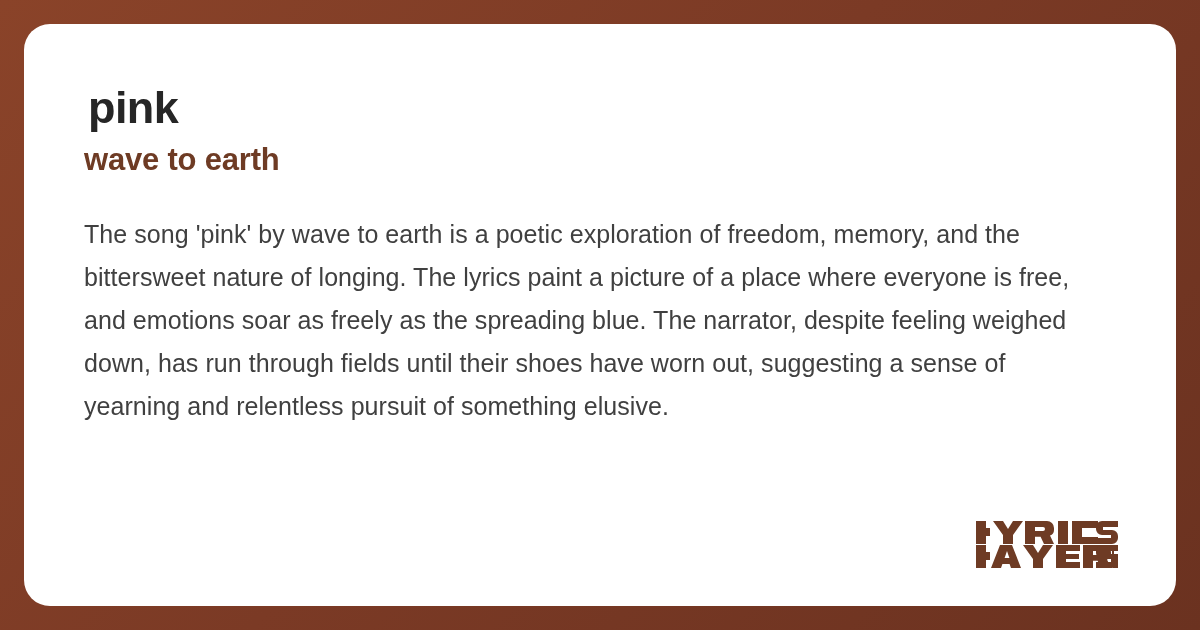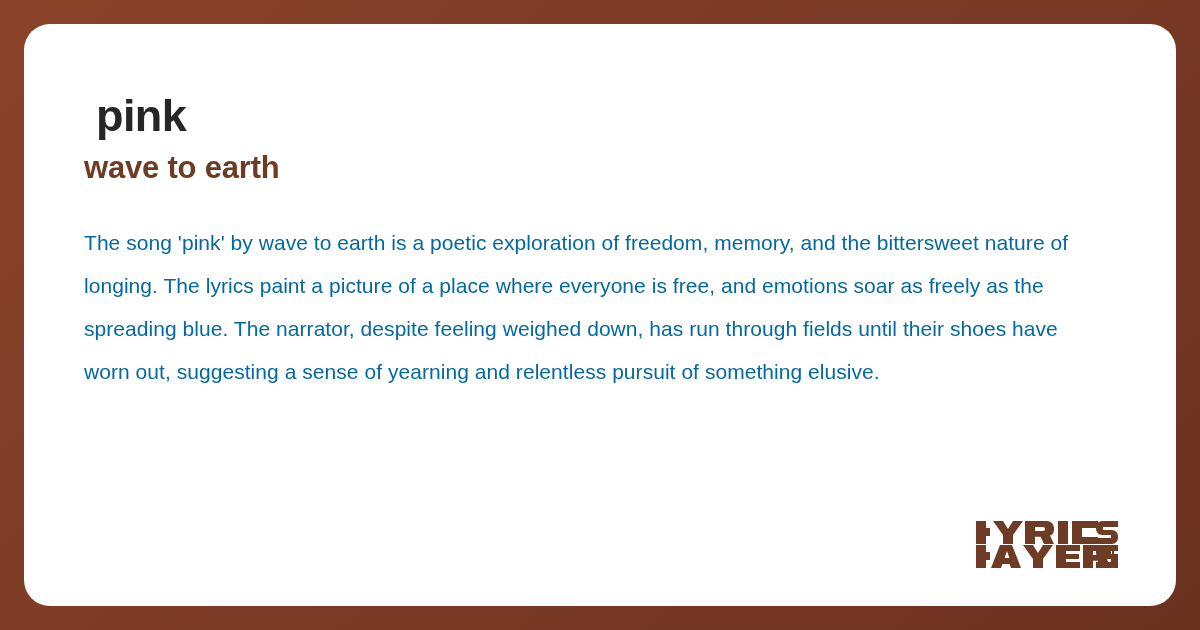--- a/index.html
+++ b/index.html
@@ -27,44 +27,44 @@
     position: relative;
     width: 100%;
     height: 100%;
     box-sizing: border-box;
     background: #ffffff;
     border-radius: 26px;
     padding: 56px 60px 40px 60px;
   }
 
   #song-title {
-    margin: 12px;
+    margin: 4px;
     font-size: 45px;
     font-weight: 700;
     line-height: 1.05;
     letter-spacing: -0.6px;
     color: #262626;
   }
 
   #artist-name {
     margin: 12px 0 0 0;
     font-size: 31px;
     font-weight: 700;
     line-height: 1.1;
     letter-spacing: -0.2px;
     color: #6e3b24;
   }
 
   #summary-text {
     margin: 36px 0 0 0;
     width: 1002px;
-    font-size: 21px;
+    font-size: 25px;
     font-weight: 400;
     line-height: 43px;
-    color: #0369a1;
+    color: #404040;
     letter-spacing: 0.05px;
   }
 
   #brand-logo {
     position: absolute;
     right: 58px;
     bottom: 38px;
     display: flex;
     flex-direction: column;
     align-items: flex-start;

